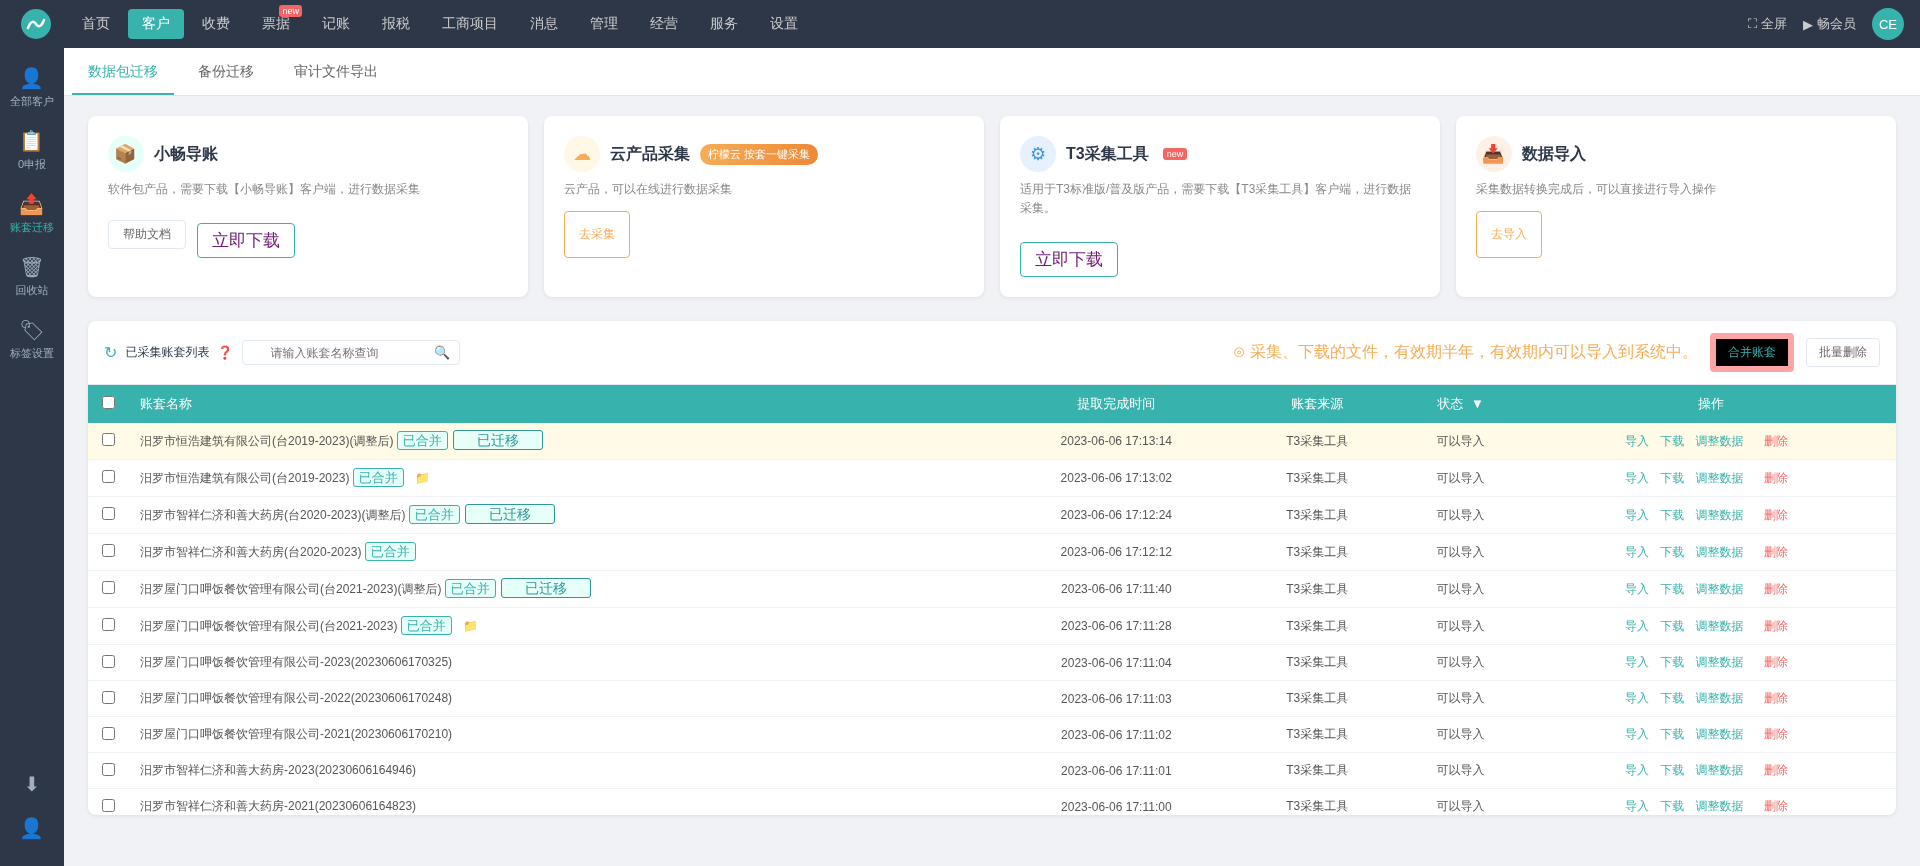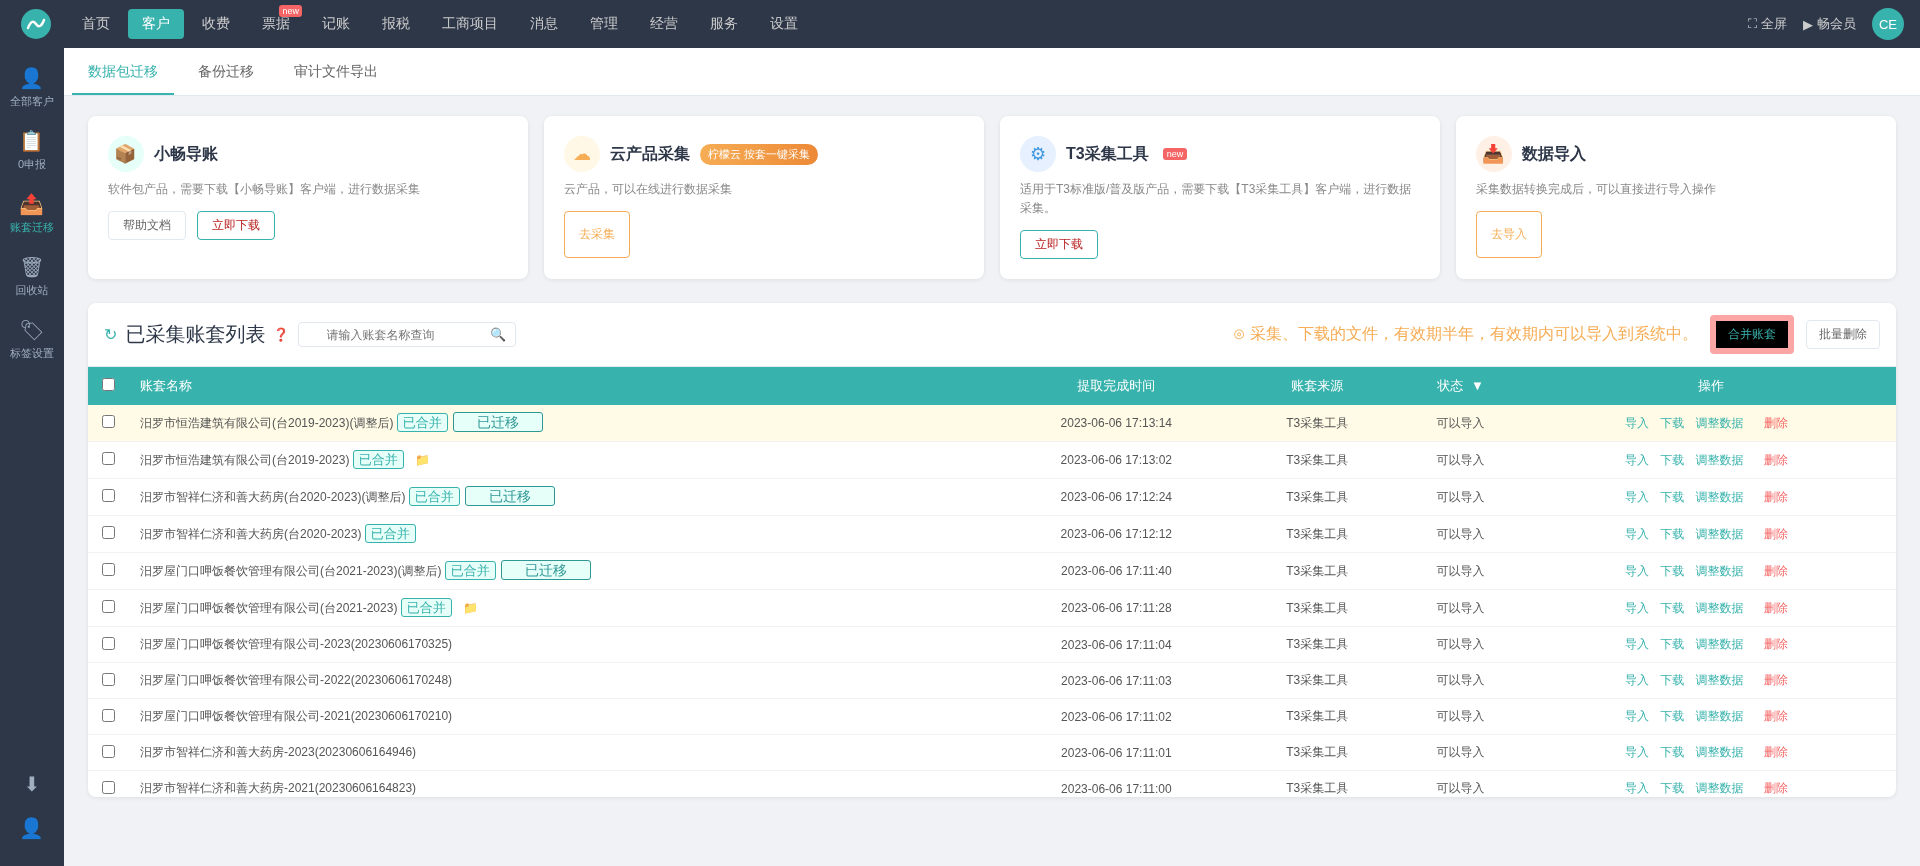--- a/index.html
+++ b/index.html
@@ -197,25 +197,26 @@
       background: #fff;
       color: #666;
       padding: 5px 14px;
       border-radius: 4px;
       cursor: pointer;
       font-size: 12px;
     }
     .btn-primary {
       border: 1px solid #38b2ac;
       background: #fff;
-      color: #b91c1c;
+      color: #701a75;
       padding: 5px 14px;
       border-radius: 4px;
       cursor: pointer;
-      font-size: 12px;
+      font-size: 17px;
+      margin-top: 12px;
     }
     .btn-orange {
       border: 1px solid #f6ad55;
       background: #fff;
       color: #f6ad55;
       padding: 14px 14px;
       border-radius: 4px;
       cursor: pointer;
       font-size: 12px;
     }
@@ -253,21 +254,21 @@
       align-items: center;
       gap: 8px;
     }
     .list-header-right {
       margin-left: auto;
       display: flex;
       align-items: center;
       gap: 12px;
     }
     .list-title {
-      font-size: 20px;
+      font-size: 12px;
       font-weight: 500;
       color: #2d3748;
     }
     .search-box {
       display: flex;
       align-items: center;
       border: 1px solid #e2e8f0;
       border-radius: 4px;
       padding: 4px 8px;
       gap: 4px;

